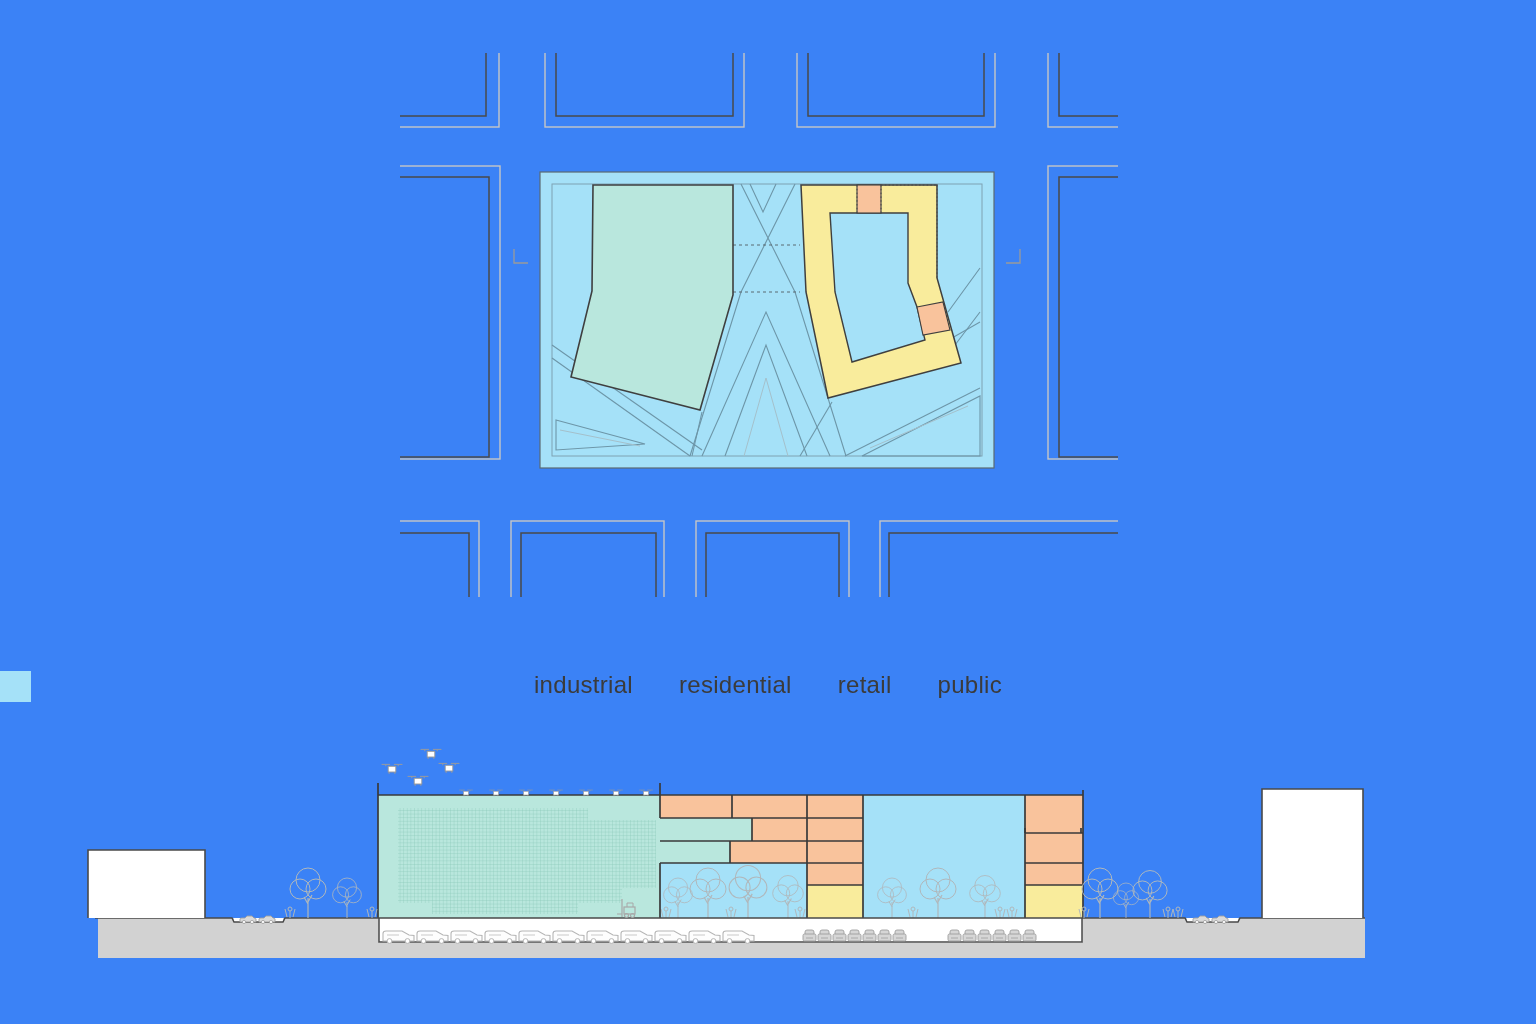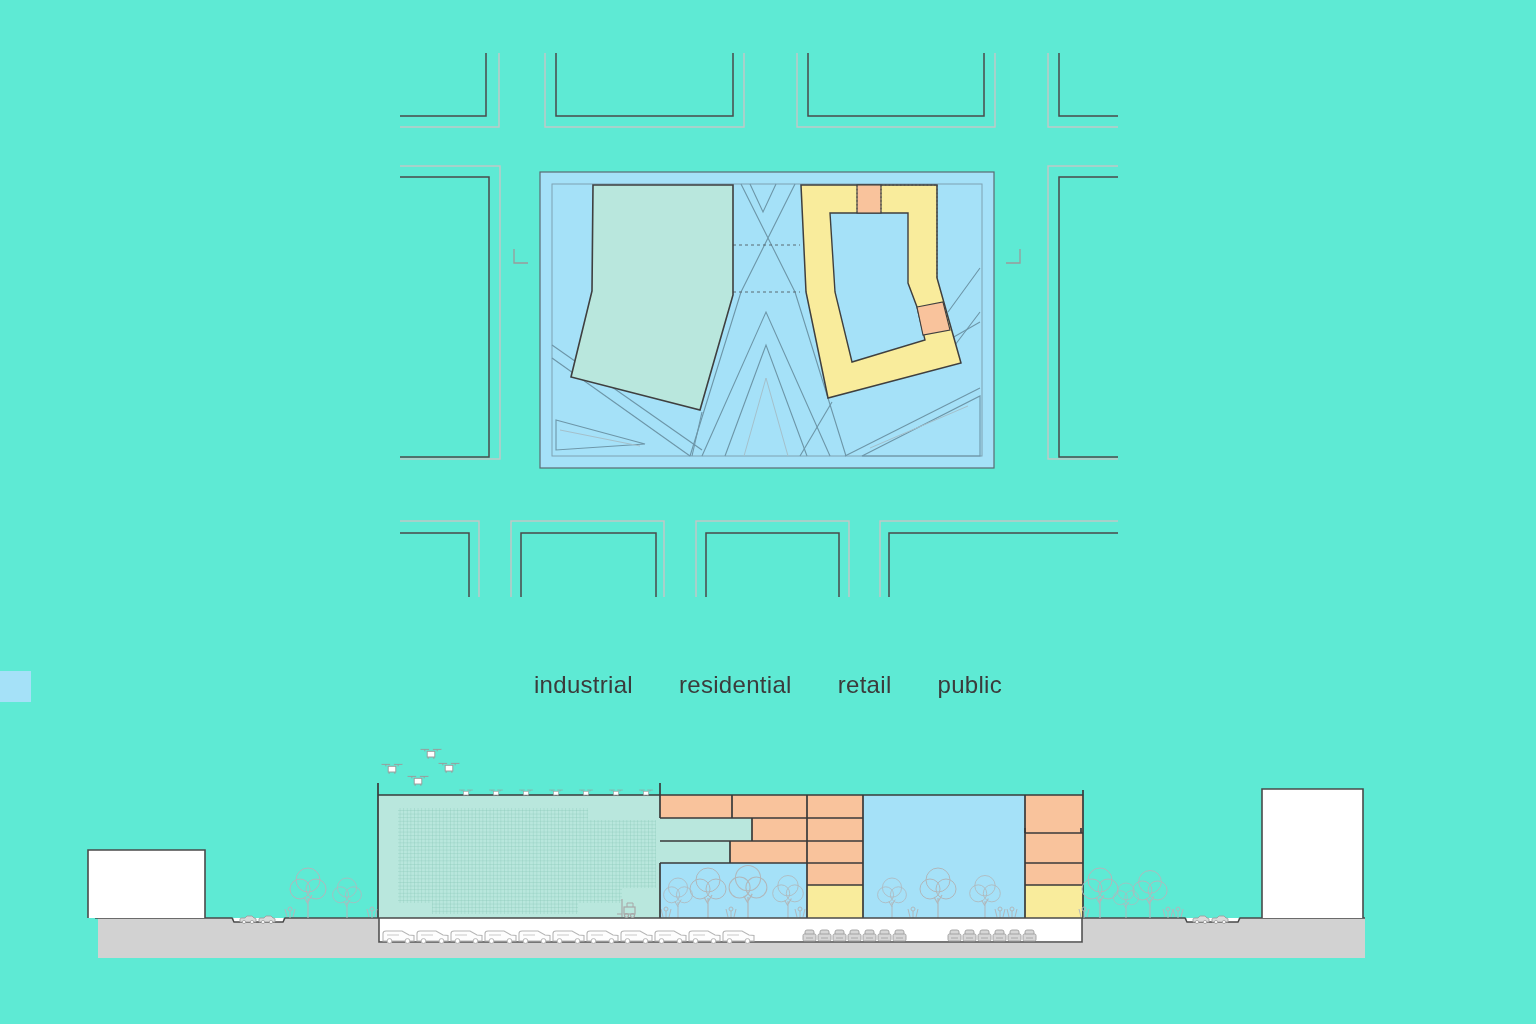--- a/index.html
+++ b/index.html
@@ -1,16 +1,16 @@
 <!DOCTYPE html>
 <html><head>
 <meta charset="utf-8">
 <style>
   html,body{margin:0;padding:0;background:#ffffff;}
-  .canvas{position:relative;width:1536px;height:1024px;background:#5eead4;overflow:hidden;
+  .canvas{position:relative;width:1536px;height:1024px;background:#3b82f6;overflow:hidden;
           font-family:"Liberation Sans", sans-serif;}
   .canvas svg{position:absolute;left:0;top:0;}
   .legend{position:absolute;left:0;top:671px;width:1536px;display:flex;
           justify-content:center;align-items:center;gap:46px;}
   .legend-item{display:flex;align-items:center;gap:19px;}
   .legend-item .swatch{display:block;}
   .legend-item .lbl{font-size:24px;color:#3b3b3b;letter-spacing:0.3px;}
 </style>
 </head>
 <body>

